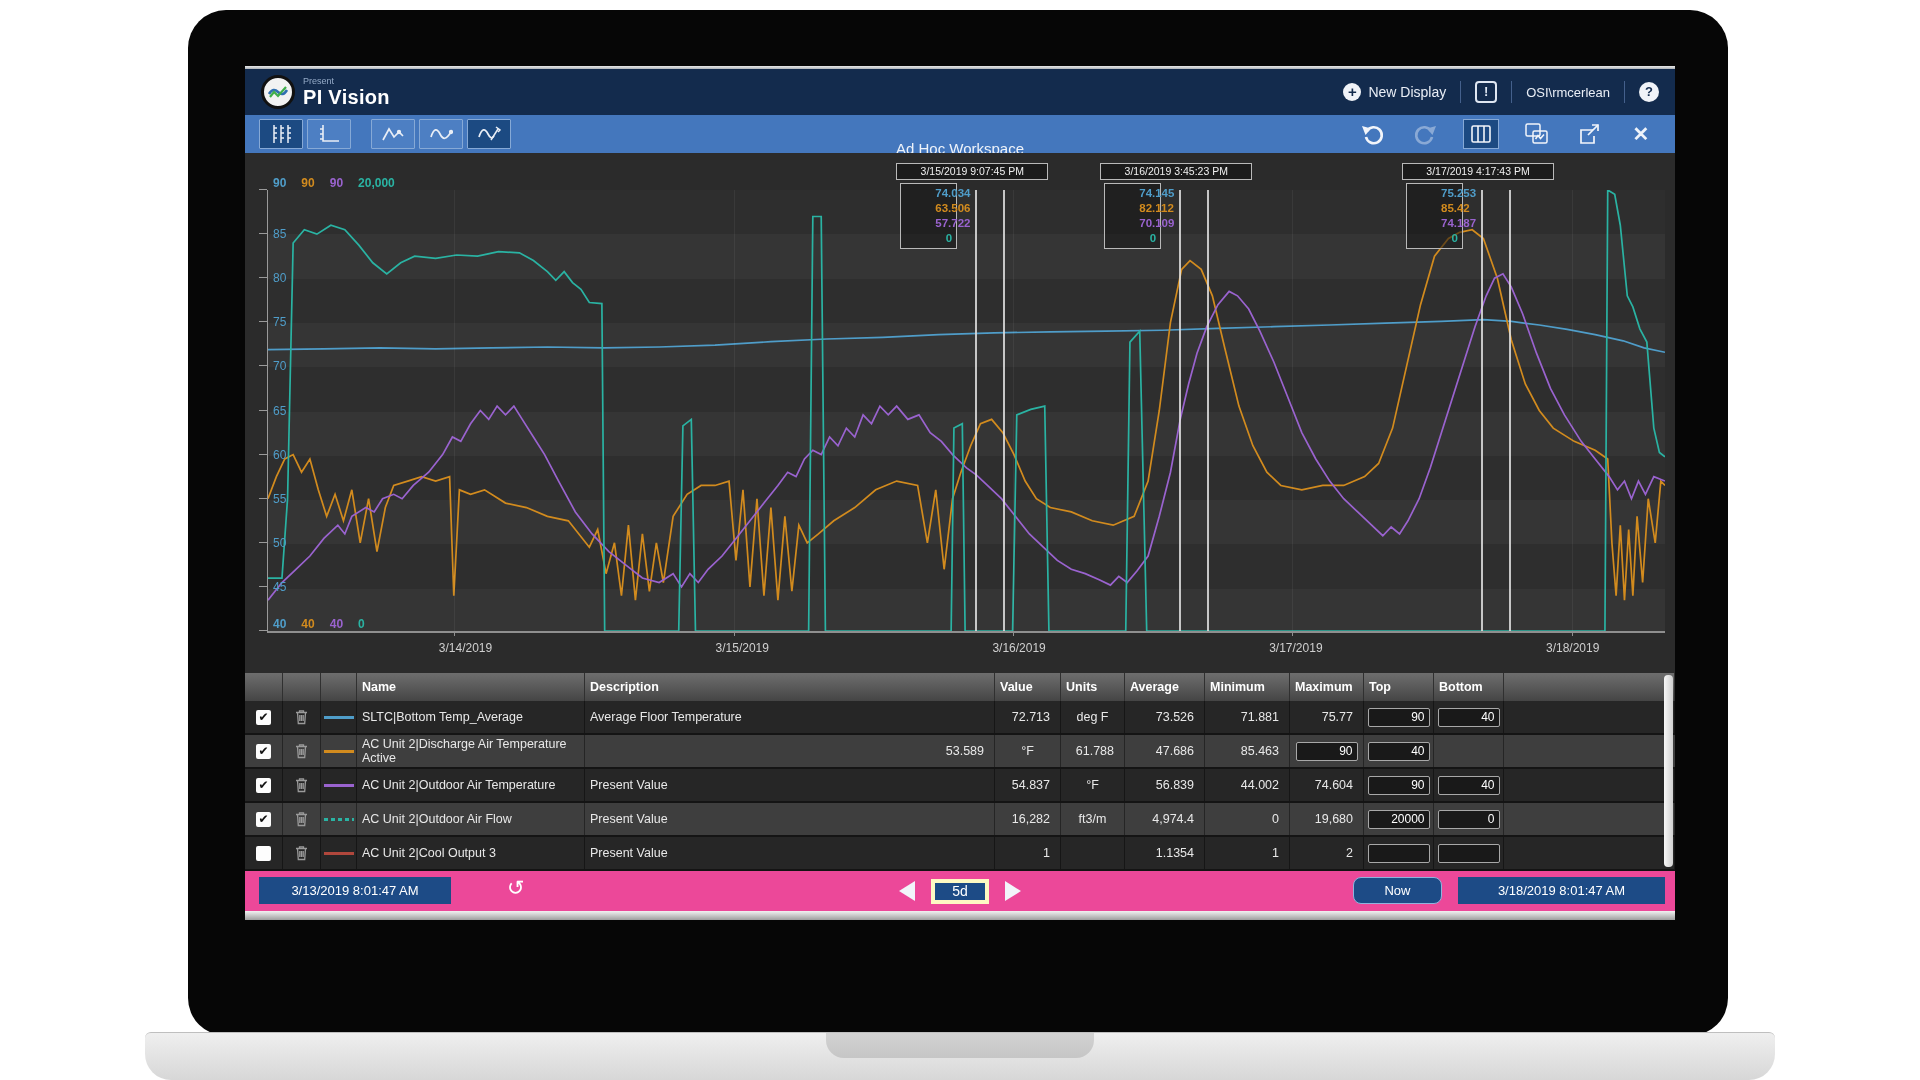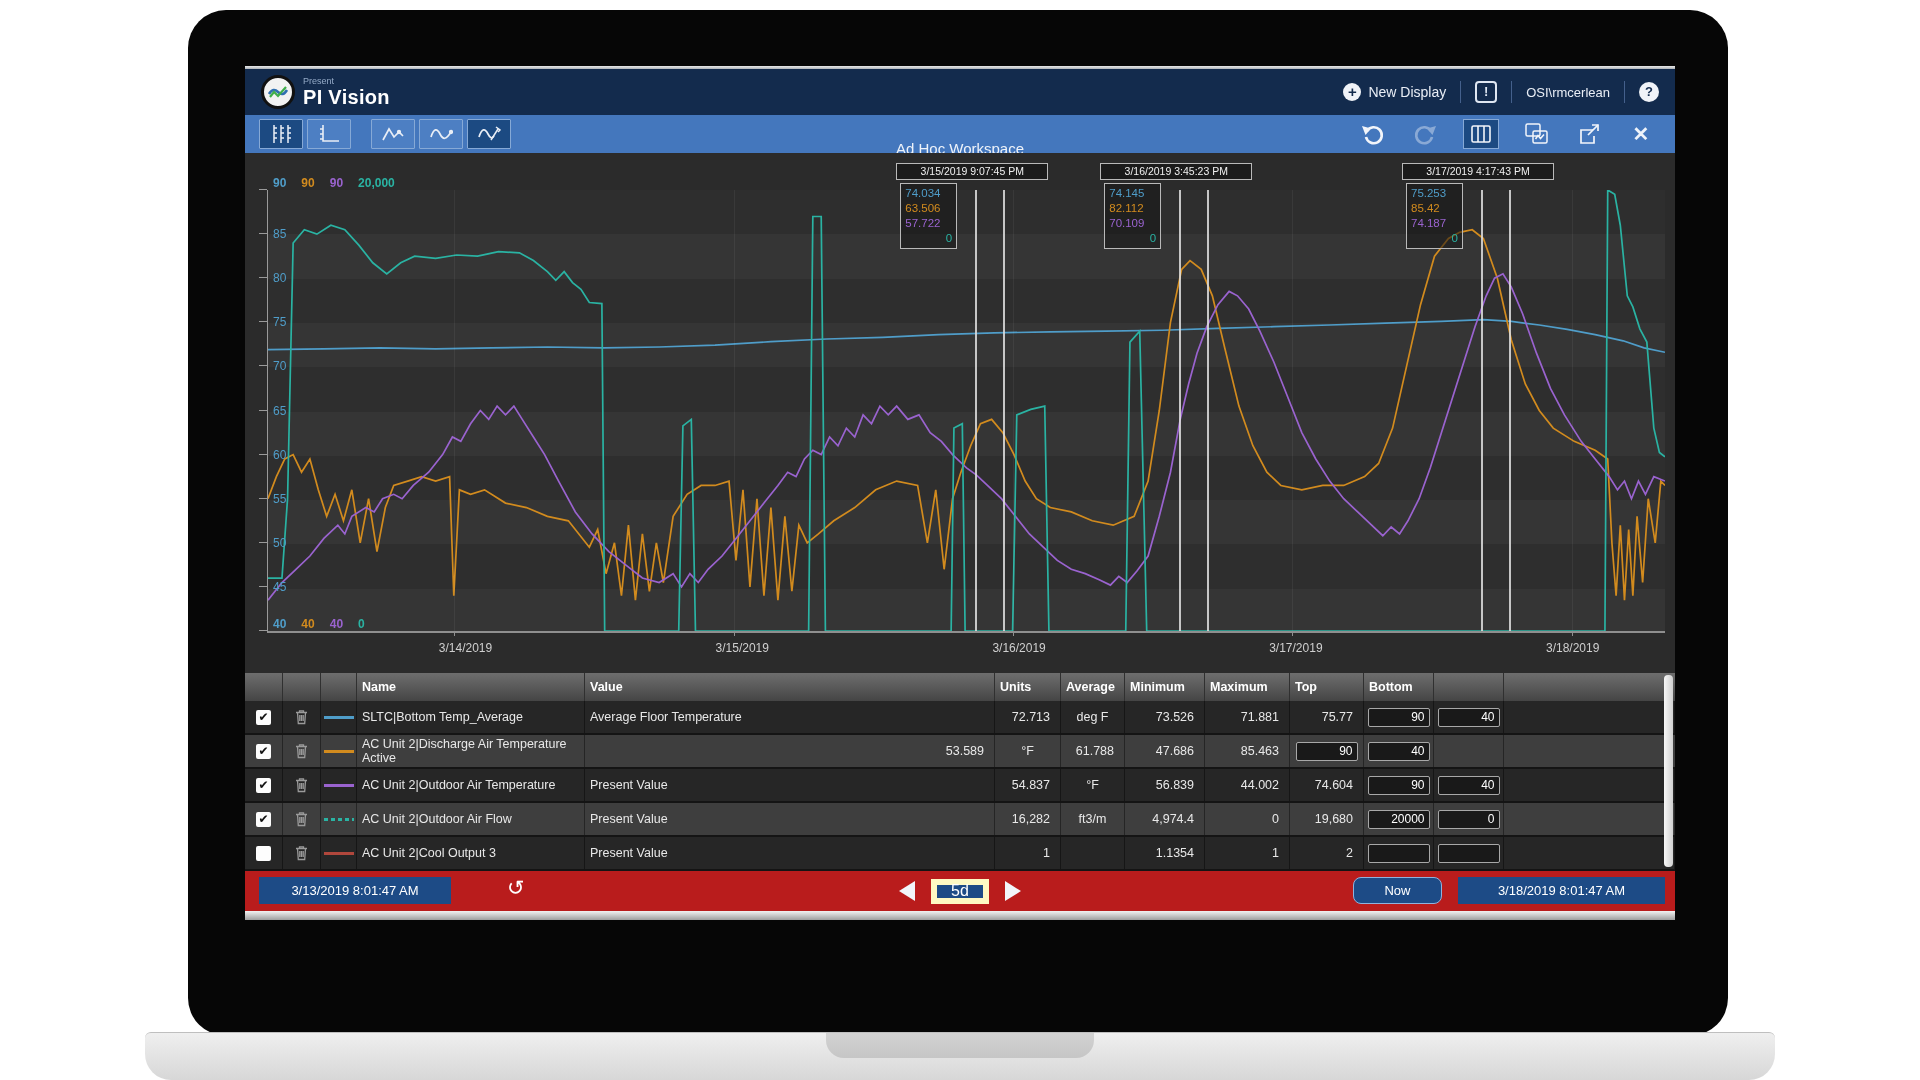--- a/index.html
+++ b/index.html
@@ -50,48 +50,48 @@
   .scale-row.top { top:23px; } .scale-row.bot { top:464px; }
   .ytick { position:absolute; width:8px; height:1px; background:#9a9a9a; left:-9px; }
   .ylab { position:absolute; left:5px; transform:translateY(-50%); font-size:12px; z-index:4; }
   .vday { position:absolute; top:0; bottom:0; width:1px; background:rgba(255,255,255,.055); }
   .xlabels { position:absolute; left:36px; right:10px; top:488px; height:20px;text-align:center; }
   .xlab { position:absolute; transform:translateX(-50%); font-size:12px; }
   .xtick { position:absolute; top:480px; width:1px; height:5px; background:#8f8f8f; }
   .cur-line { position:absolute; top:0; bottom:0; width:2px; background:rgba(225,225,225,.85); z-index:6; }
   .cur-head { position:absolute; top:-27px; height:17px; width:152px; background:rgba(25,25,25,.88); border:1px solid #b9b9b9; color:#f0f0f0; font-size:10.5px; text-align:center; line-height:15px; z-index:7; white-space:nowrap; }
   .cur-vals { position:absolute; top:-7px; width:57px; background:rgba(22,22,22,.55); border:1px solid #b9b9b9; z-index:7; padding:2px 4px; }
-  .cur-val { font-size:11.5px; font-weight:normal; line-height:15px; text-align:left; }
+  .cur-val { font-size:11.5px; font-weight:bold; line-height:15px; text-align:left;margin-left:30px; }
   .cur-val:last-child { text-align:right; }
 
   
   .tbl { height:198px; background:#1d1d1d; position:relative; }
   .tgrid { display:grid; grid-template-columns:38px 38px 36px 228px 410px 66px 64px 80px 85px 74px 70px 70px 1fr; align-items:center; }
   .thead { height:28px; background:linear-gradient(180deg,#6e6e6e,#454545); color:#fff; font-size:12.5px; font-weight:bold; }
   .thead > div { padding-left:5px; border-right:1px solid #303030; height:28px; line-height:28px; overflow:hidden; }
   .trow { height:34px; color:#e8e8e8; font-size:12.5px; border-bottom:2px solid #141414; }
   .trow.alt { background:#3e3e3e; } .trow.norm { background:#262626; }
   .trow > div { height:32px; display:flex; align-items:center; padding-left:5px; border-right:1px solid rgba(0,0,0,.4); overflow:hidden; }
   .num { justify-content:flex-end; padding-right:10px !important; }
   .ctr { justify-content:center; padding-left:0 !important; }
   .cb { width:15px; height:15px; background:#fdfdfd; border-radius:2px; color:#111; font-size:12px; line-height:15px; text-align:center; cursor:pointer; }
   .swatch { width:30px; height:3px; }
   .tb-input { width:62px; height:19px; background:#191919; border:1px solid #a8a8a8; border-radius:2px; color:#fff; font-size:12px; text-align:right; padding-right:4px; font-family:"Liberation Sans",sans-serif; }
   .scrollstrip { position:absolute; right:2px; top:2px; width:9px; height:192px; background:linear-gradient(90deg,#f7f7f7,#cfcfcf); border-radius:4px; }
 
   
-  .foot { height:40px; background:#b91c1c; position:relative; }
+  .foot { height:40px; background:#ec4899; position:relative; }
   .timebox { position:absolute; top:6px; height:27px; background:#1d4b86; color:#fff; font-size:13px; display:flex; align-items:center; justify-content:center; }
   .tb-start { left:14px; width:192px; } .tb-end { right:10px; width:207px; }
   .refresh { position:absolute; left:262px; top:5px; color:#fff; font-size:21px; cursor:pointer; }
   .centerctl { position:absolute; left:50%; top:0; transform:translateX(-50%); height:40px; display:flex; align-items:center; gap:16px; }
   .tri { width:0; height:0; cursor:pointer; }
   .tri.prev { border-top:10px solid transparent; border-bottom:10px solid transparent; border-right:16px solid #f2f5fa; }
   .tri.next { border-top:10px solid transparent; border-bottom:10px solid transparent; border-left:16px solid #f2f5fa; }
-  .rangebox { width:58px; height:25px; background:#1d4b86; border:6px solid #fef9c3; color:#fff; font-size:16px; display:flex; align-items:center; justify-content:center; }
+  .rangebox { width:58px; height:25px; background:#1d4b86; border:4px solid #fef9c3; color:#fff; font-size:14px; display:flex; align-items:center; justify-content:center; }
   .nowbtn { position:absolute; right:233px; top:6px; width:89px; height:27px; background:#1d4b86; border:1px solid #8fb3dd; border-radius:8px; color:#fff; font-size:13px; display:flex; align-items:center; justify-content:center; cursor:pointer; }
   .win-bot-line { height:9px; background:linear-gradient(180deg,#f2f2f2,#9e9e9e); }
 
   svg.icon { display:block; }
 </style>
 </head>
 <body>
 
 <div class="laptop-screen"></div>
 <div class="laptop-base">
@@ -291,20 +291,21 @@
         <div class="xlab" style="left: 93.33%; color: rgb(207, 207, 207);">3/18/2019</div>
       </div>
   </div>
 
   <div class="tbl">
     <div class="tgrid thead">
       <div></div>
       <div></div>
       <div></div>
       <div>Name</div>
+      <div>Description</div>
       <div>Value</div>
       <div>Units</div>
       <div>Average</div>
       <div>Minimum</div>
       <div>Maximum</div>
       <div>Top</div>
       <div>Bottom</div>
       <div></div>
     </div>
     <div id="table-rows">

